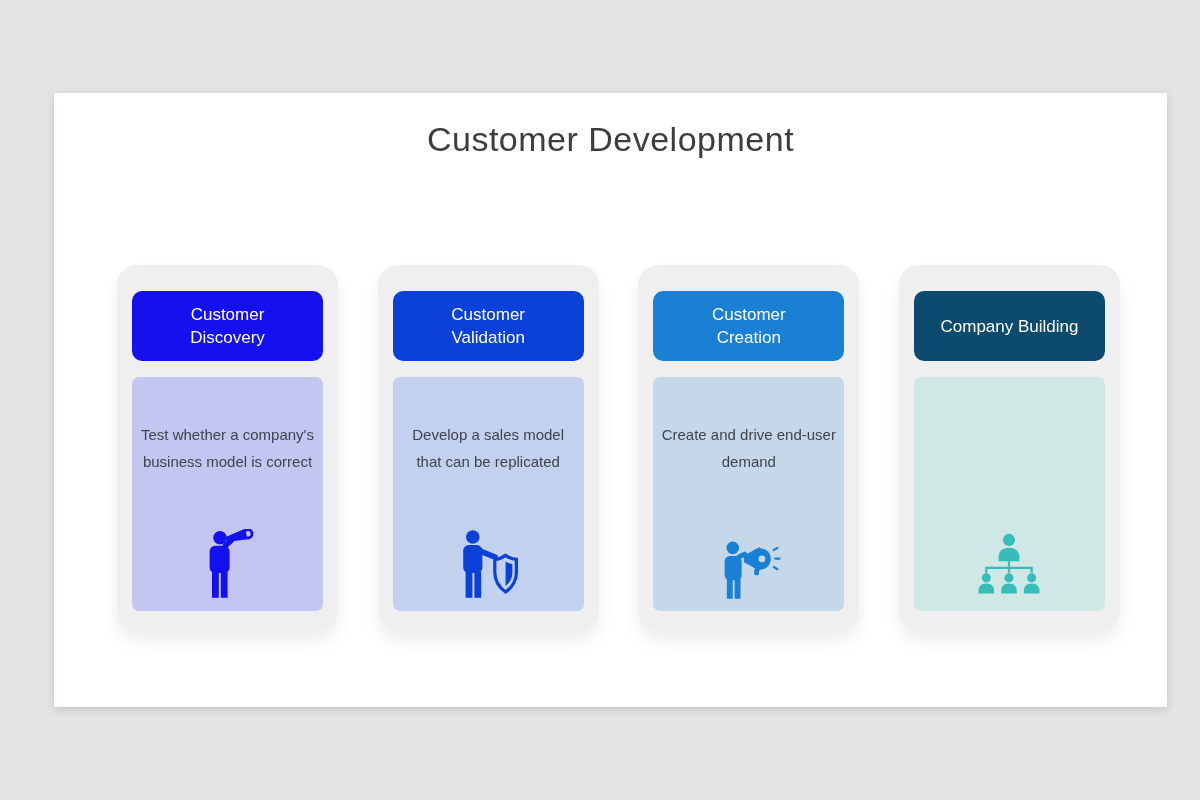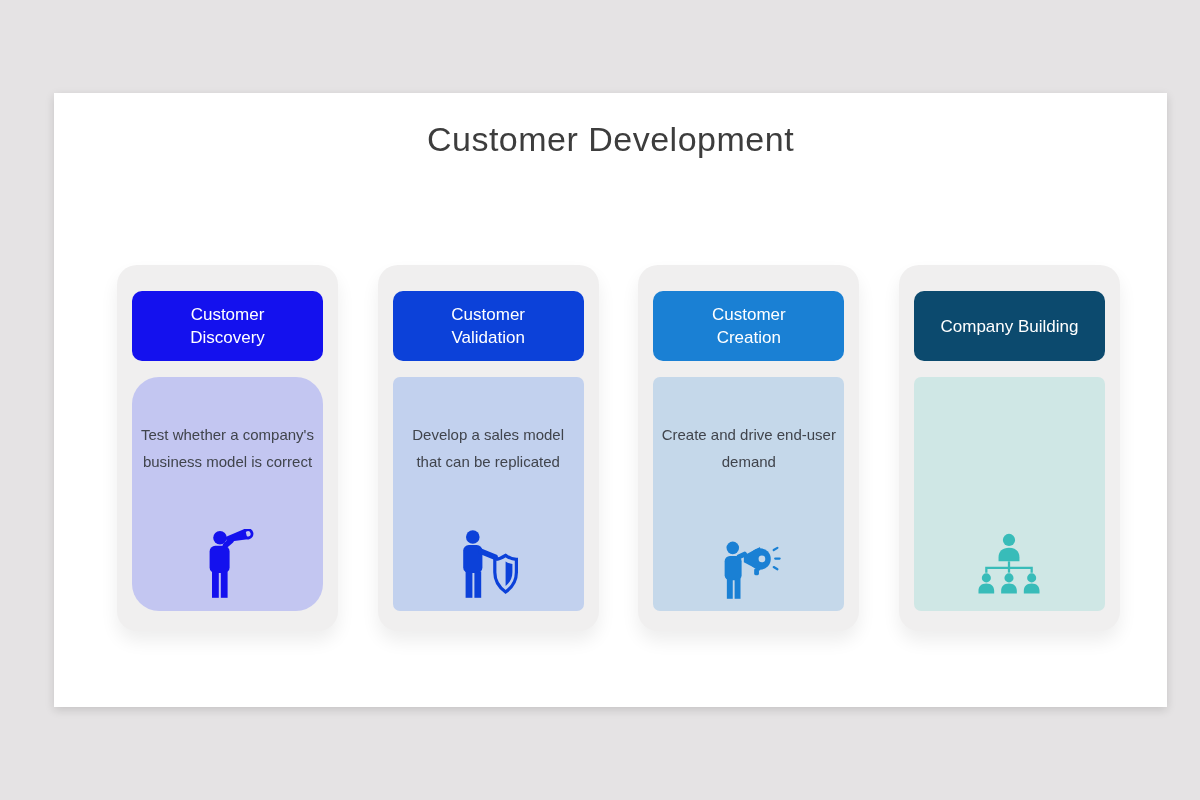--- a/index.html
+++ b/index.html
@@ -96,21 +96,21 @@
   <div class="slide">
 
     <h1 class="slide-title">Customer Development</h1>
 
     <div class="cards-row">
 
       <div class="card" style="--body-bg: #c3c6f1;">
         <div class="card-header" style="background: rgb(20, 17, 238);">
           <span class="card-title">Customer Discovery</span>
         </div>
-        <div class="card-body" style="background: rgb(195, 198, 241); border-radius: 27px;">
+        <div class="card-body" style="background: rgb(195, 198, 241);">
           <p class="card-desc">Test whether a company's business model is correct</p>
           <span class="card-icon" style="color: rgb(20, 17, 238);">
             <svg viewBox="0 0 70 90" width="56" height="72" fill="currentColor">
               <circle cx="25" cy="11" r="8.5"></circle>
               <rect x="12" y="21" width="25" height="34" rx="7"></rect>
               <rect x="31" y="17" width="16" height="7" rx="3.5" transform="rotate(-40 33 24)"></rect>
               <g transform="rotate(-14 34 14)">
                 <path d="M33 9.5 L59 5.5 L59 19 L33 16 Z"></path>
                 <circle cx="61" cy="12.5" r="5.2" fill="none" stroke="currentColor" stroke-width="3.5"></circle>
               </g>

